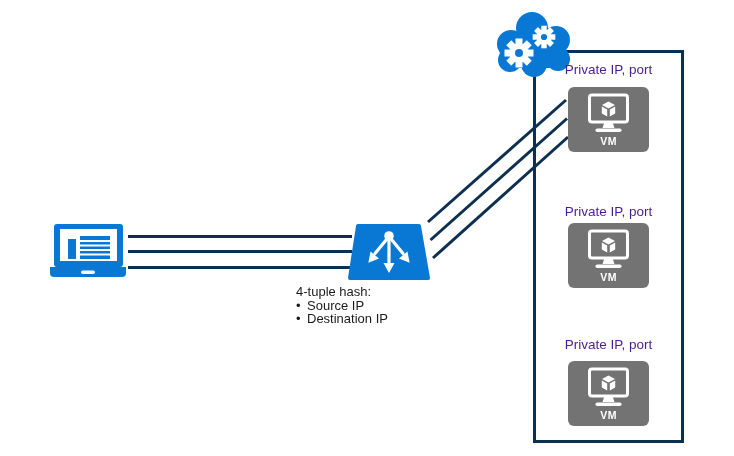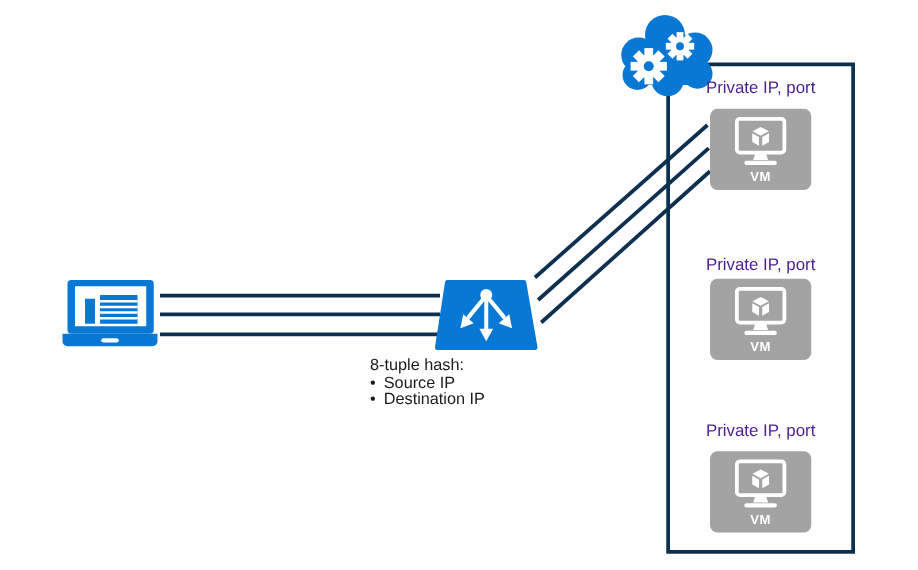--- a/index.html
+++ b/index.html
@@ -12,21 +12,21 @@
   .hline{position:absolute;height:3px;background:#0e3050;left:128px;width:224px;}
   .hline.l1{top:235px;} .hline.l2{top:250px;} .hline.l3{top:266px;}
   
   .pool-box{
     position:absolute;left:533px;top:50px;width:151px;height:393px;
     border:3px solid #0e3050;box-sizing:border-box;background:transparent;
   }
   
   .vm-tile{
     position:absolute;left:568px;width:81px;height:65px;
-    background:#a3a3a3;border-radius:6px;
+    background:#737373;border-radius:6px;
   }
   .vm-tile.v1{top:87px;} .vm-tile.v2{top:223px;} .vm-tile.v3{top:361px;}
   .vm-tile svg{display:block;width:81px;height:65px;}
   .vm-tile text{
     font-family:"Liberation Sans",sans-serif;font-weight:bold;
     font-size:10.5px;fill:#fff;letter-spacing:0.5px;
   }
   
   .vm-label{
     position:absolute;left:528px;width:161px;text-align:center;
@@ -116,21 +116,21 @@
       </g>
       <g fill="#ffffff">
         <path d="M -5.5 -2 L 5.5 -2 L 0 8 Z" transform="translate(45,45)"></path>
         <path d="M -5.5 -2 L 5.5 -2 L 0 8 Z" transform="translate(29.5,36.5) rotate(40)"></path>
         <path d="M -5.5 -2 L 5.5 -2 L 0 8 Z" transform="translate(60.5,36.5) rotate(-40)"></path>
       </g>
     </g>
   </svg>
 
   <div class="lb-caption">
-    <div class="row">8-tuple hash:</div>
+    <div class="row">4-tuple hash:</div>
     <div class="row"><span class="bullet">•</span><span>Source IP</span></div>
     <div class="row"><span class="bullet">•</span><span>Destination IP</span></div>
   </div>
 
   <div class="vm-label p1">Private IP, port</div>
   <div class="vm-label p2">Private IP, port</div>
   <div class="vm-label p3">Private IP, port</div>
 
   <div class="vm-tile v1">
     <svg viewBox="0 0 81 65">

